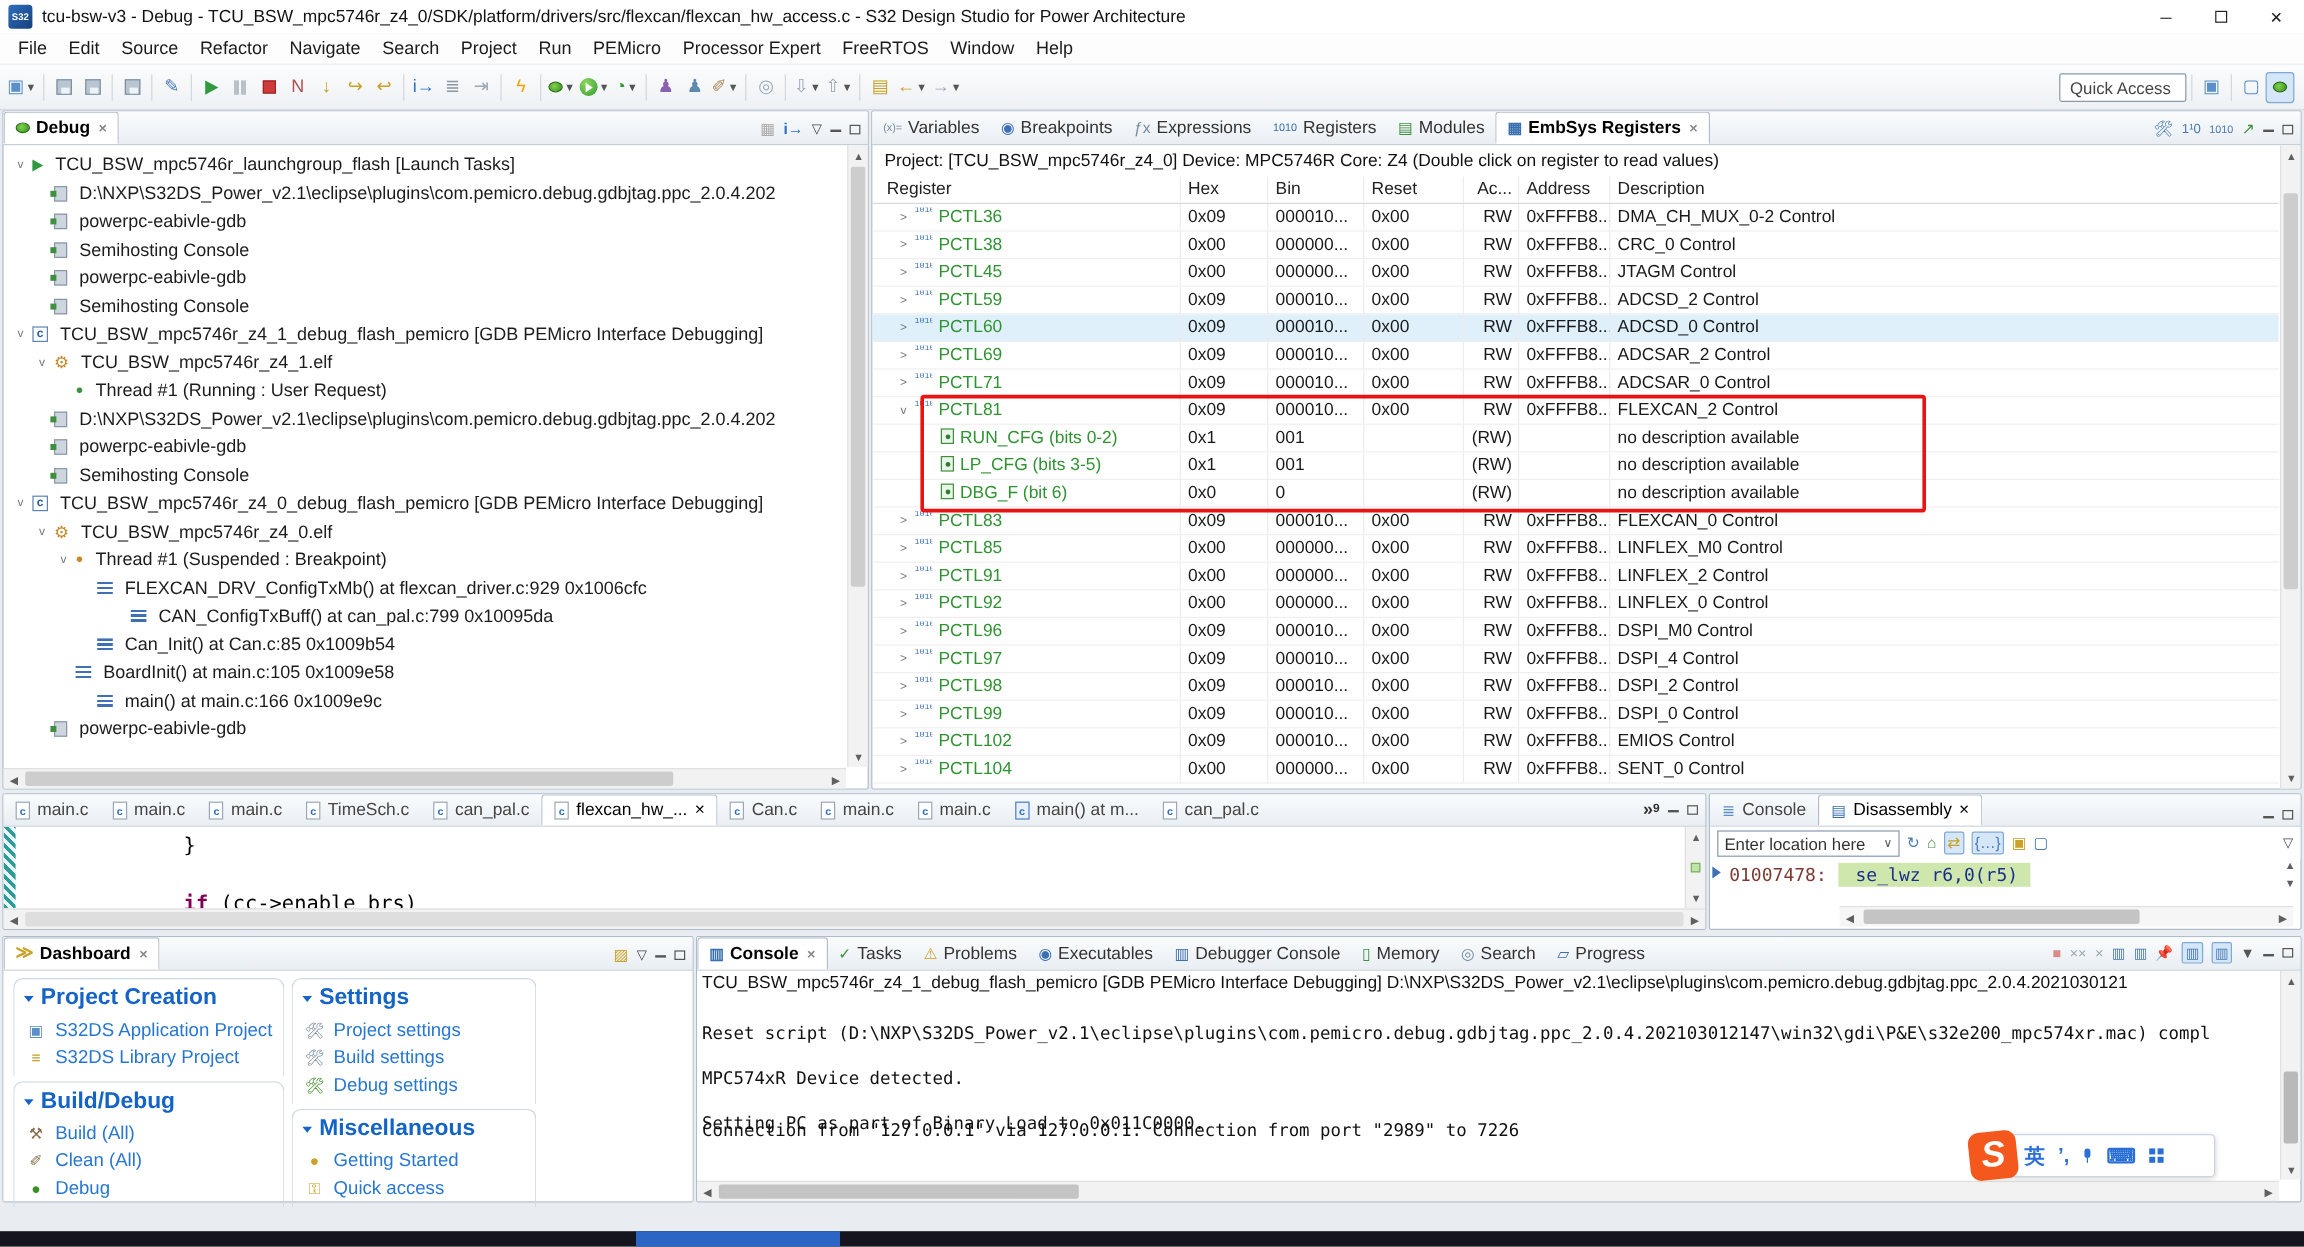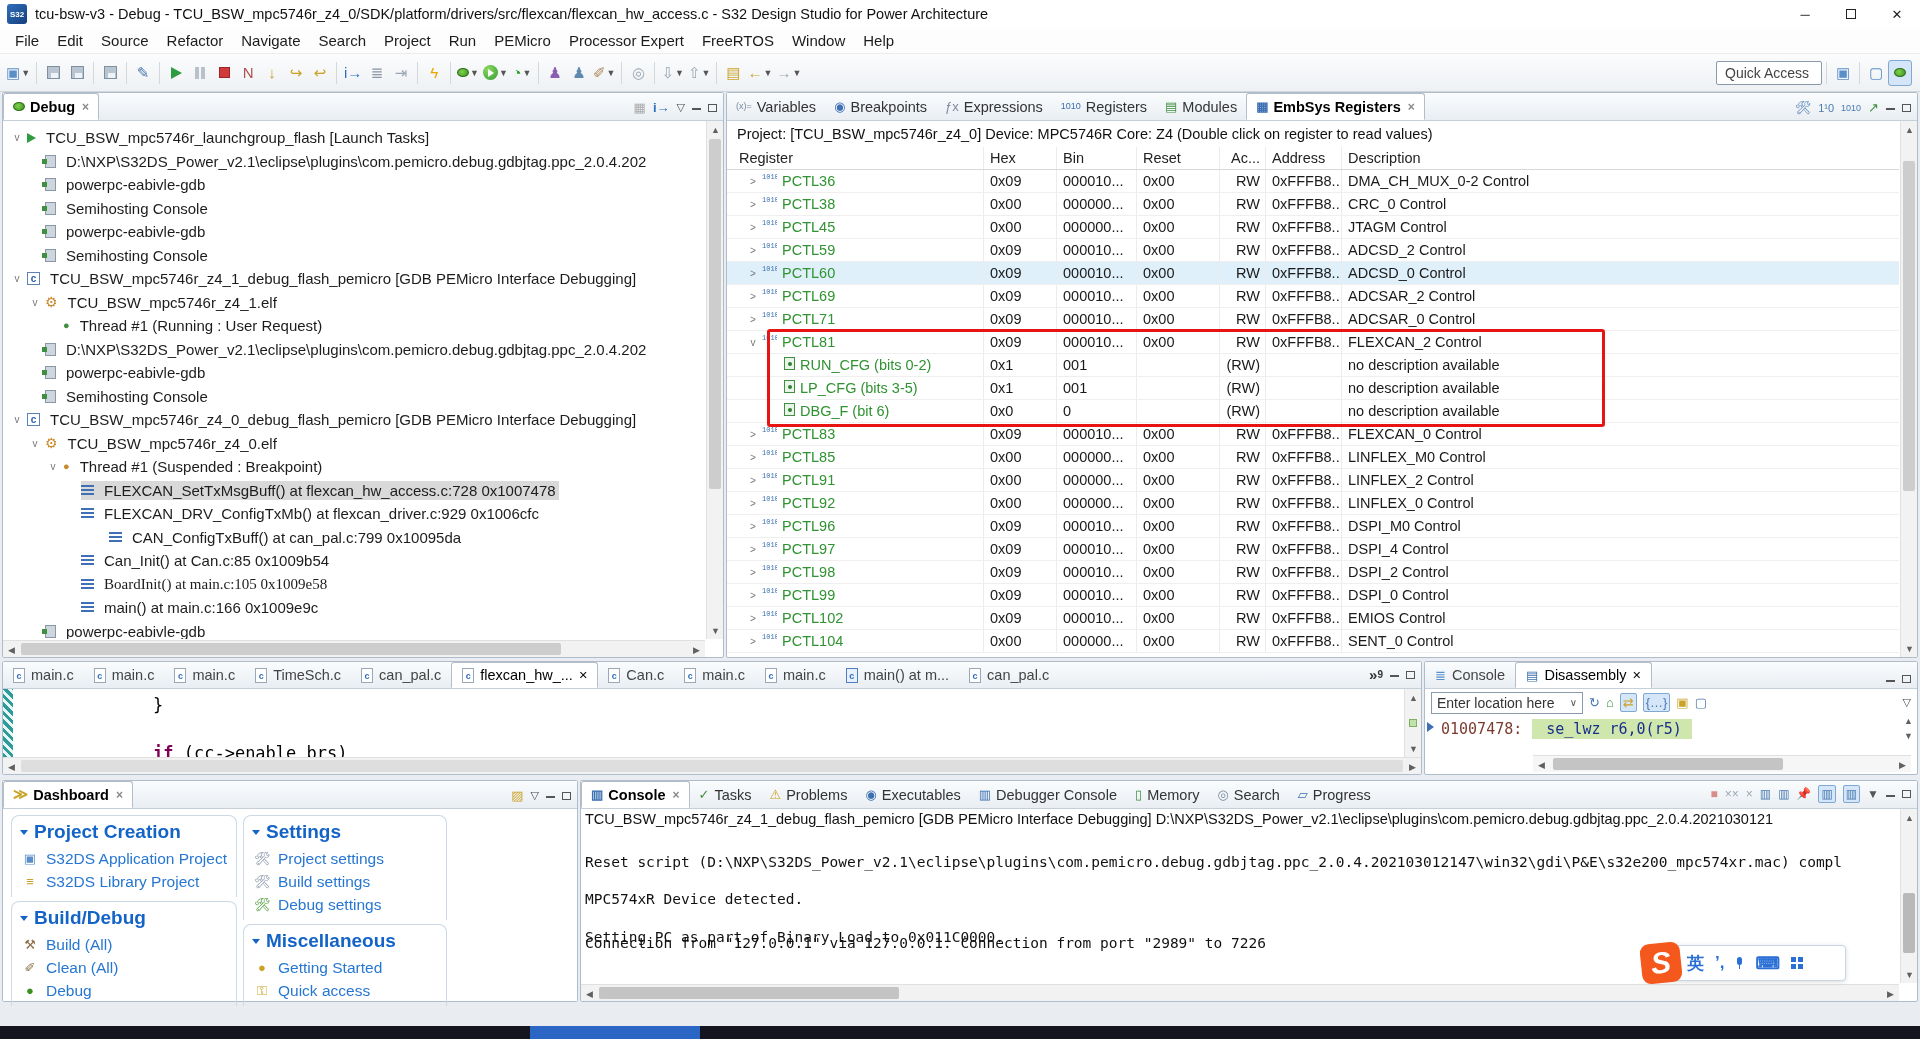--- a/index.html
+++ b/index.html
@@ -449,57 +449,48 @@
         </div>
         <div class="trow" style="padding-left: 44px;">
           <span class="chev">v</span>
           <span class="sel-wrap">
             <span class="ticon">
               <span class="gl" style="color: rgb(200, 137, 42); font-size: 11px;">●</span>
             </span>
             <span class="tlabel">Thread #1 (Suspended : Breakpoint)</span>
           </span>
         </div>
-        <div class="trow selected" style="padding-left: 62px;">
+        <div class="trow" style="padding-left: 62px;">
           <span class="chev"></span>
           <span class="sel-wrap">
             <span class="ticon">
               <span class="ic ic-frames"></span>
             </span>
-            <span class="tlabel">FLEXCAN_SetTxMsgBuff() at flexcan_hw_access.c:728 0x1007478</span>
+            <span class="tlabel">FLEXCAN_DRV_ConfigTxMb() at flexcan_driver.c:929 0x1006cfc</span>
+          </span>
+        </div>
+        <div class="trow" style="padding-left: 90px;">
+          <span class="chev"></span>
+          <span class="sel-wrap">
+            <span class="ticon">
+              <span class="ic ic-frames"></span>
+            </span>
+            <span class="tlabel">CAN_ConfigTxBuff() at can_pal.c:799 0x10095da</span>
           </span>
         </div>
         <div class="trow" style="padding-left: 62px;">
           <span class="chev"></span>
           <span class="sel-wrap">
             <span class="ticon">
               <span class="ic ic-frames"></span>
             </span>
-            <span class="tlabel">FLEXCAN_DRV_ConfigTxMb() at flexcan_driver.c:929 0x1006cfc</span>
-          </span>
-        </div>
-        <div class="trow" style="padding-left: 90px;">
-          <span class="chev"></span>
-          <span class="sel-wrap">
-            <span class="ticon">
-              <span class="ic ic-frames"></span>
-            </span>
-            <span class="tlabel">CAN_ConfigTxBuff() at can_pal.c:799 0x10095da</span>
-          </span>
-        </div>
-        <div class="trow" style="padding-left: 62px;">
-          <span class="chev"></span>
-          <span class="sel-wrap">
-            <span class="ticon">
-              <span class="ic ic-frames"></span>
-            </span>
             <span class="tlabel">Can_Init() at Can.c:85 0x1009b54</span>
           </span>
         </div>
-        <div class="trow" style="padding-left: 62px; font-family: Liberation Serif, serif;">
+        <div class="trow" style="padding-left: 44px;">
           <span class="chev"></span>
           <span class="sel-wrap">
             <span class="ticon">
               <span class="ic ic-frames"></span>
             </span>
             <span class="tlabel">BoardInit() at main.c:105 0x1009e58</span>
           </span>
         </div>
         <div class="trow" style="padding-left: 62px;">
           <span class="chev"></span>

